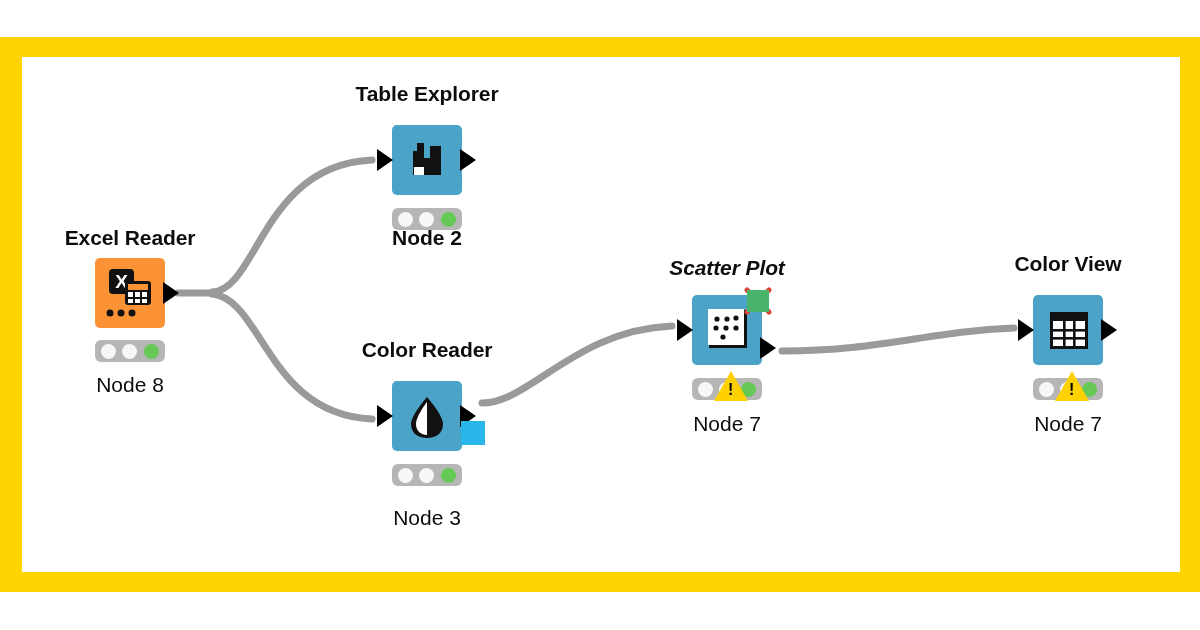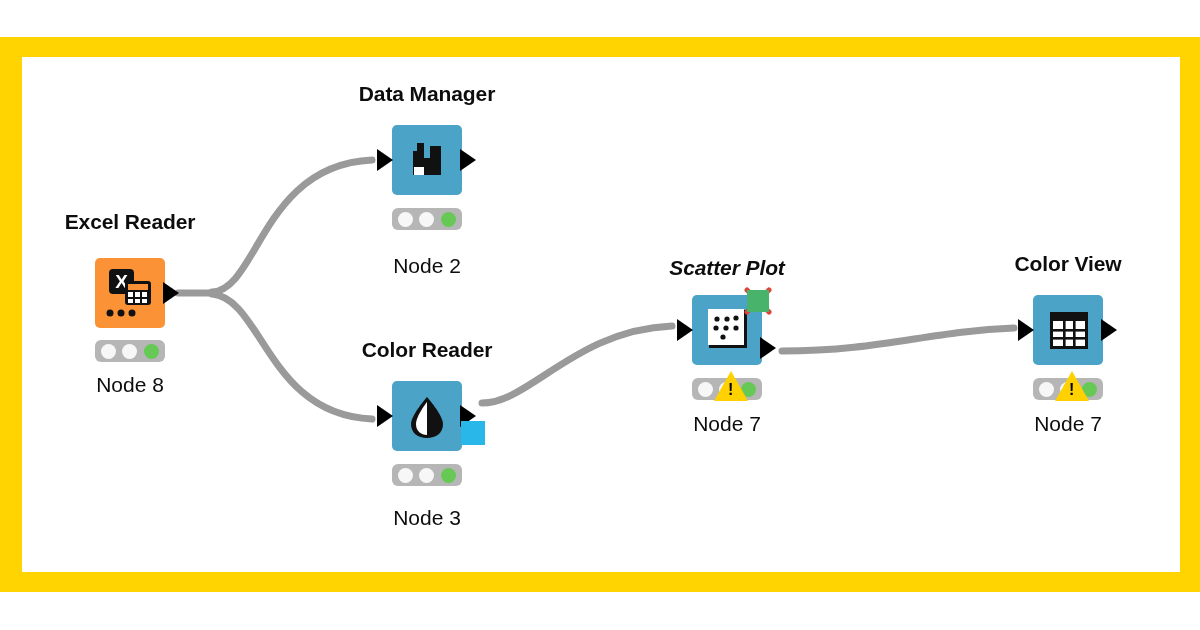--- a/index.html
+++ b/index.html
@@ -170,21 +170,21 @@
     <path d="M 212,292 C 258,290 262,165 372,160" stroke="#9a9a9a" stroke-width="7" fill="none" stroke-linecap="round"></path>
 
     <path d="M 212,294 C 262,298 268,415 372,419" stroke="#9a9a9a" stroke-width="7" fill="none" stroke-linecap="round"></path>
 
     <path d="M 482,403 C 530,403 575,330 672,326" stroke="#9a9a9a" stroke-width="7" fill="none" stroke-linecap="round"></path>
 
     <path d="M 782,351 C 880,351 930,331 1014,328" stroke="#9a9a9a" stroke-width="7" fill="none" stroke-linecap="round"></path>
   </svg>
 
   <div class="node" style="left:50px; top:210px;">
-    <div class="node-title" style="top:0px;">Excel Reader</div>
+    <div class="node-title" style="top:16px;">Excel Reader</div>
     <div class="node-body-wrap" style="top:48px;">
       <div class="node-box orange">
         
         <svg width="70" height="70" viewBox="0 0 70 70" xmlns="http://www.w3.org/2000/svg">
           <rect x="14" y="11" width="25" height="25" rx="4" fill="#111111"></rect>
           <text x="26.5" y="30" font-family="Liberation Sans, sans-serif" font-size="19" font-weight="bold" fill="#ffffff" text-anchor="middle">X</text>
           <rect x="30" y="23" width="26" height="24" rx="3" fill="#111111"></rect>
           <rect x="33" y="26" width="20" height="6" fill="#fb9235"></rect>
           <rect x="33" y="34" width="5" height="5" fill="#ffffff"></rect>
           <rect x="40" y="34" width="5" height="5" fill="#ffffff"></rect>
@@ -201,40 +201,40 @@
     </div>
     <div class="status-bar" style="top:130px;">
       <span class="light"></span>
       <span class="light"></span>
       <span class="light green"></span>
     </div>
     <div class="node-id" style="top:163px;">Node 8</div>
   </div>
 
   <div class="node" style="left:347px; top:82px;">
-    <div class="node-title" style="top:0px;">Data Manager</div>
+    <div class="node-title" style="top:0px;">Table Explorer</div>
     <div class="node-body-wrap" style="top:43px;">
       <div class="node-box blue">
         <svg width="70" height="70" viewBox="0 0 70 70" xmlns="http://www.w3.org/2000/svg">
           <rect x="21" y="26" width="11" height="24" fill="#111111"></rect>
           <rect x="25" y="18" width="7" height="12" fill="#111111"></rect>
           <rect x="38" y="21" width="11" height="29" fill="#111111"></rect>
           <rect x="30" y="33" width="9" height="17" fill="#111111"></rect>
           <rect x="22" y="42" width="10" height="8" fill="#ffffff"></rect>
         </svg>
       </div>
       <div class="port in"></div>
       <div class="port out"></div>
     </div>
     <div class="status-bar" style="top:126px;">
       <span class="light"></span>
       <span class="light"></span>
       <span class="light green"></span>
     </div>
-    <div class="node-id" style="top:172px;">Node 2</div>
+    <div class="node-id" style="top:144px;font-weight:bold;">Node 2</div>
   </div>
 
   <div class="node" style="left:347px; top:338px;">
     <div class="node-title" style="top:0px;">Color Reader</div>
     <div class="node-body-wrap" style="top:43px;">
       <div class="node-box blue">
         <svg width="70" height="70" viewBox="0 0 70 70" xmlns="http://www.w3.org/2000/svg">
           <path d="M35 16 C 35 16, 51 34, 51 43 C 51 52, 44 57, 35 57
                    C 26 57, 19 52, 19 43 C 19 34, 35 16, 35 16 Z" fill="#111111"></path>
           <path d="M35 21 C 35 21, 24 35, 24 43 C 24 50, 29 54, 35 54 Z" fill="#ffffff"></path>

